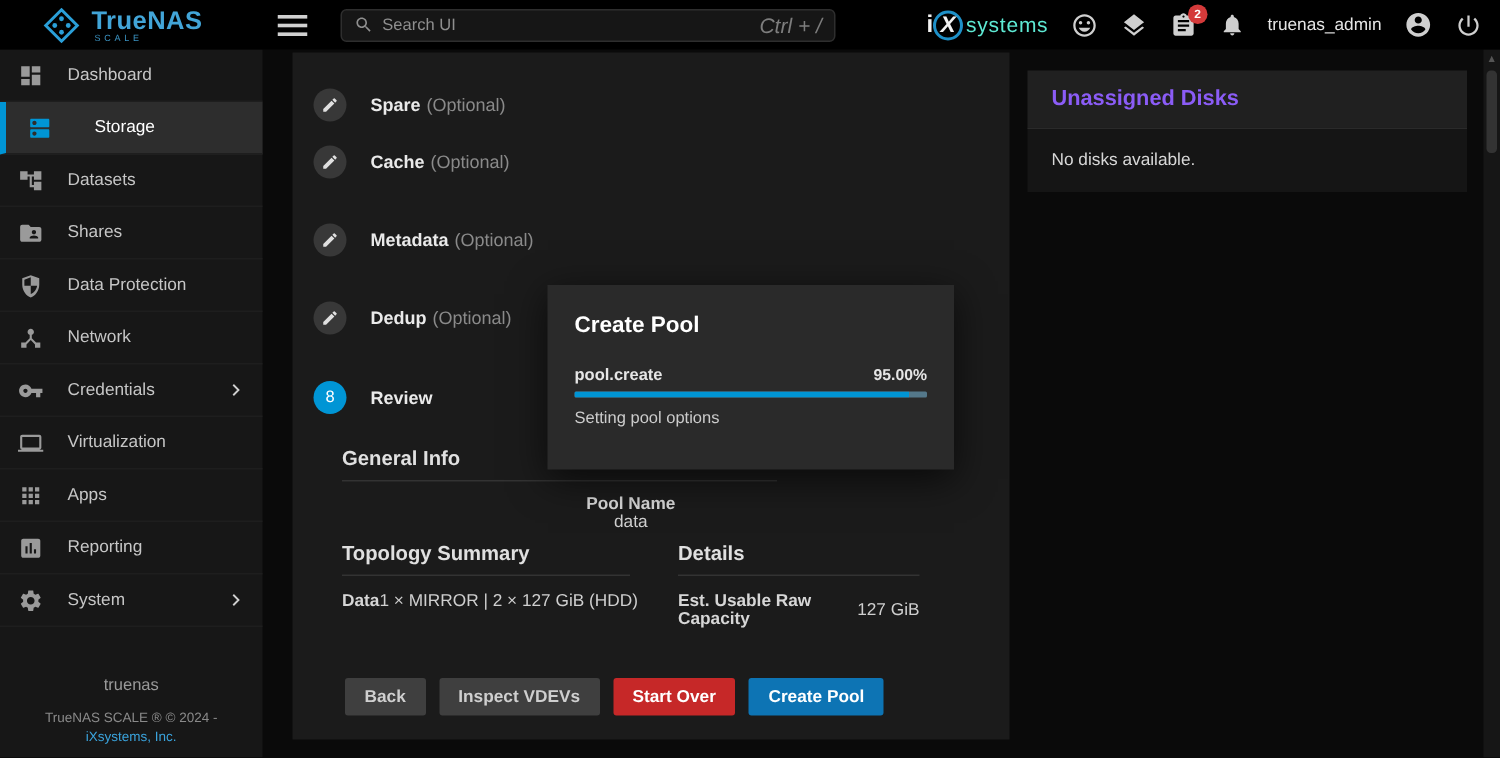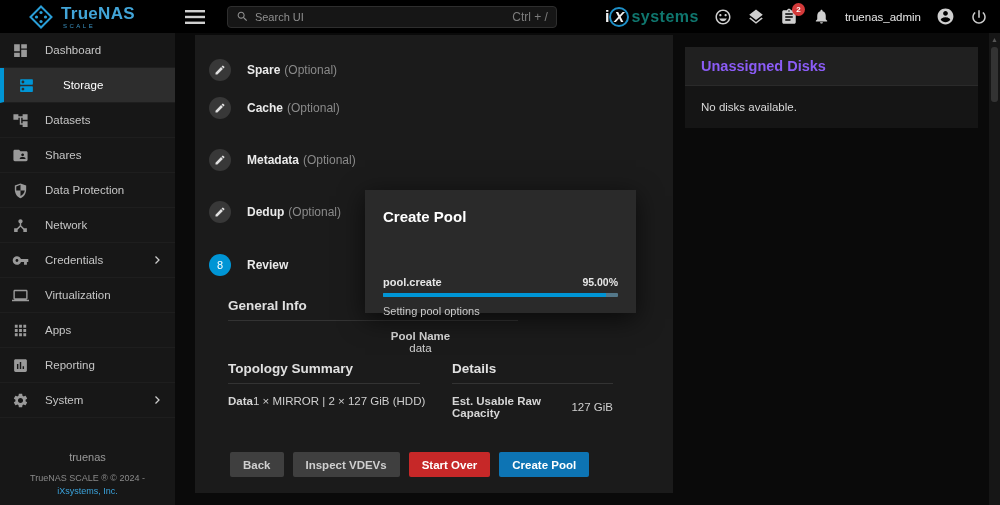--- a/index.html
+++ b/index.html
@@ -25,30 +25,30 @@
   .search-box {
     margin-left:20px; width:330px; height:22px; background:#161616;
     border:1px solid #2e2e2e; border-radius:4px;
     display:flex; align-items:center; padding:0 8px; gap:6px;
   }
   .search-box input {
     flex:1; background:transparent; border:none; outline:none;
     color:#cfcfcf; font-size:11px; font-family:"Liberation Sans", sans-serif;
   }
   .search-box input::placeholder { color:#8f8f8f; }
-  .search-hint { color:#7d7d7d; font-size:12px; white-space:nowrap; }
+  .search-hint { color:#7d7d7d; font-size:14px; white-space:nowrap;font-style:italic; }
   .header-right { margin-left:auto; display:flex; align-items:center; gap:15px; margin-right:12px; }
   .ix-logo { display:flex; align-items:baseline; }
   .ix-i { color:#f2f2f2; font-size:16px; font-weight:bold; }
   .ix-x {
     color:#f2f2f2; font-size:15px; font-weight:bold; font-style:italic;
     border:2px solid #1e90c8; border-radius:50%; width:20px; height:20px;
     display:inline-flex; align-items:center; justify-content:center;
   }
-  .ix-systems { color:#0f766e; font-size:16px; font-weight:700; letter-spacing:.5px; margin-left:2px; }
+  .ix-systems { color:#5eead4; font-size:14px; font-weight:400; letter-spacing:.5px; margin-left:2px; }
   .hicon { background:none; border:none; cursor:pointer; position:relative; padding:0; }
   .badge {
     position:absolute; top:-5px; right:-7px; background:#d43a3a; color:#fff;
     font-size:8px; font-weight:bold; min-width:13px; height:13px; border-radius:7px;
     display:flex; align-items:center; justify-content:center; padding:0 2px;
   }
   .username { color:#e6e6e6; font-size:11.5px; }
 
   
   .sidebar {
@@ -109,21 +109,21 @@
   .btn-blue { background:#0d74b4; color:#fff; }
 
   
   .dialog {
     position:absolute; left:365px; top:190px; width:271px; height:123px;
     background:#2a2a2a; z-index:30; box-shadow:0 6px 24px rgba(0,0,0,.65);
     padding:18px;
   }
   .dialog-title { color:#fff; font-size:15px; font-weight:bold; }
   .task-row { margin-top:19px; display:flex; justify-content:space-between; align-items:baseline; }
-  .task-name { color:#e6e6e6; font-size:11px; font-weight:bold;margin-top:32px; }
+  .task-name { color:#e6e6e6; font-size:11px; font-weight:bold; }
   .task-pct { color:#e6e6e6; font-size:10.5px; font-weight:bold; }
   .progress-track { margin-top:5px; height:4px; background:#54788a; border-radius:1px; overflow:hidden; }
   .progress-fill { height:100%; background:#0095d5; width:0; }
   .task-status { margin-top:8px; color:#cccccc; font-size:11px; }
 
   
   .right-panel { position:absolute; left:685px; top:47px; width:293px; z-index:1; }
   .rp-header {
     height:38px; background:#202020; display:flex; align-items:center; padding-left:16px;
   }

